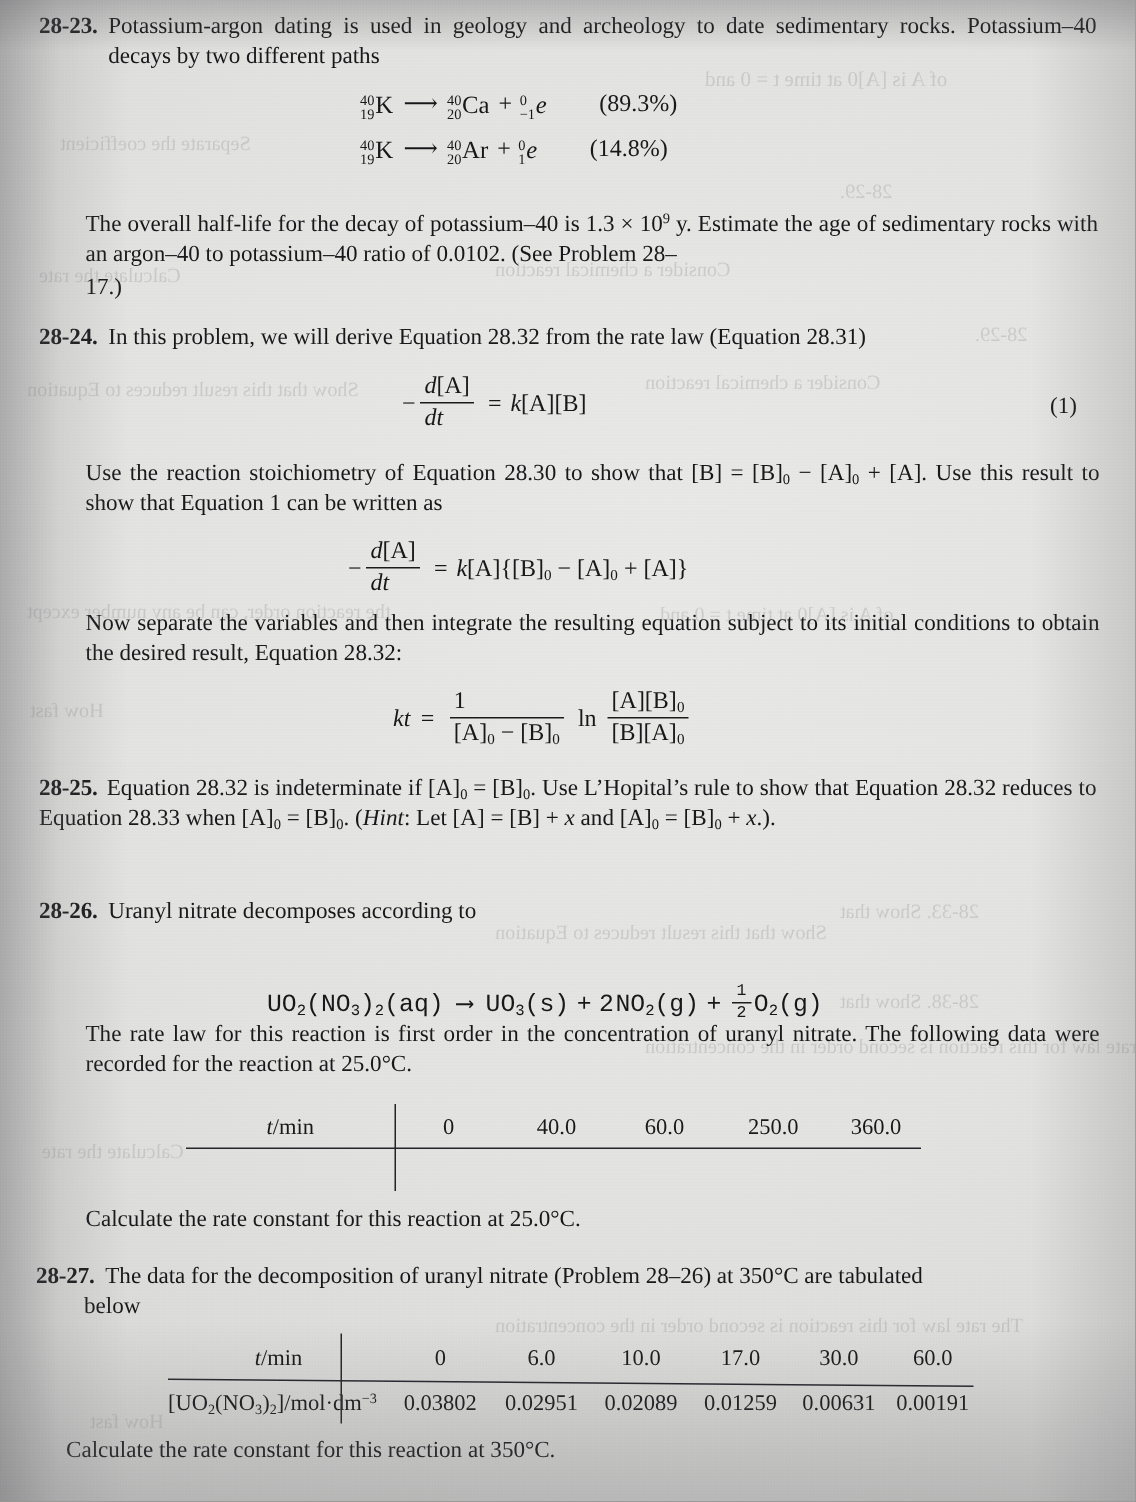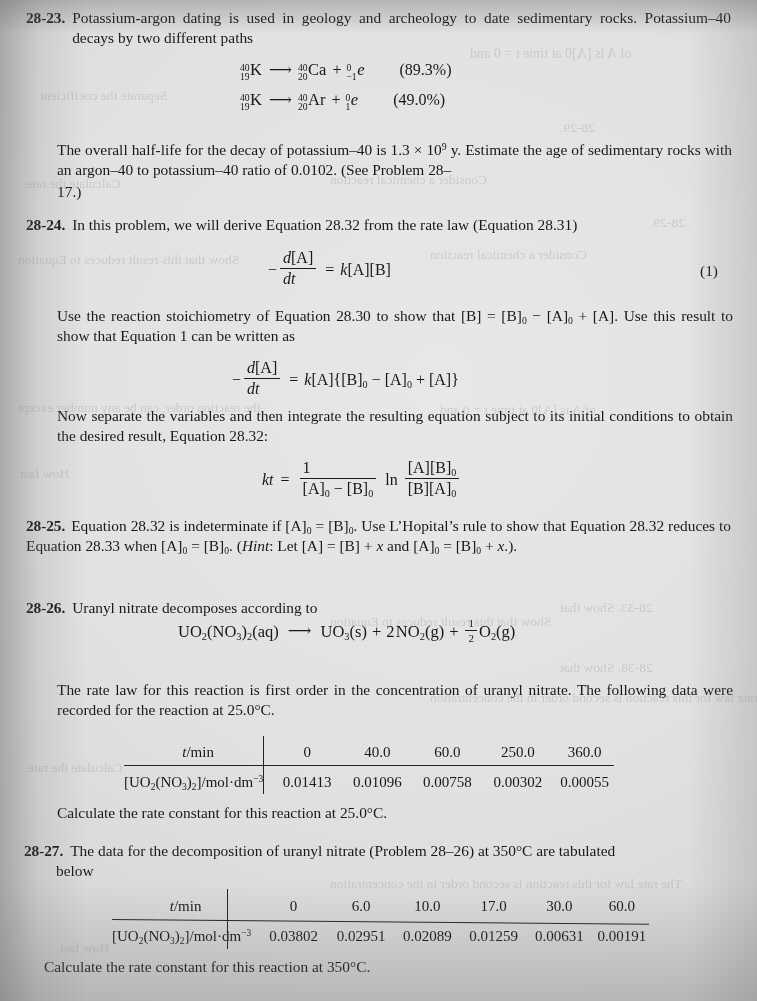--- a/index.html
+++ b/index.html
@@ -173,21 +173,21 @@
               <span>20</span>
             </span><span class="sym">Ar</span>
         </span>
         <span style="padding:0 5px;">+</span>
         <span class="nuc">
           <span class="pre">
               <span>0</span>
               <span>1</span>
             </span><span class="sym it">e</span>
         </span>
-        <span style="margin-left:34px;">(49.0%)</span>
+        <span style="margin-left:34px;">(14.8%)</span>
       </span>
     </div>
 
     <div class="blk para" style="left:57px; top:140px; width:675px;">
       <span>The overall half-life for the decay of potassium–40 is 1.3 × 10</span><sup>9</sup><span> y. Estimate the age of sedimentary rocks with an argon–40 to potassium–40 ratio of 0.0102. (See Problem 28–</span>
     </div>
     <div class="blk para" style="left:57px; top:182px;">17.)</div>
 
     <div class="blk" style="left:26px; top:215px; width:705px;">
       <div class="para" style="display:flex;">
@@ -254,21 +254,21 @@
       </div>
     </div>
 
     <div class="blk" style="left:26px; top:598px; width:705px;">
       <div class="para" style="display:flex;">
         <span class="num" style="margin-right:7px; white-space:nowrap;">28-26.</span>
         <span>Uranyl nitrate decomposes according to</span>
       </div>
     </div>
 
-    <div class="eq" style="left:178px; top:618px; font-size:16.5px;">
+    <div class="eq" style="left:178px; top:656px; font-size:16.5px;font-family:Liberation Mono, monospace;">
       <span class="disp">
         <span>UO<sub>2</sub>(NO<sub>3</sub>)<sub>2</sub>(aq)</span>
         <span class="arrow" style="padding:0 9px;">⟶</span>
         <span>UO<sub>3</sub>(s)</span>
         <span style="padding:0 5px;">+</span>
         <span>2 NO<sub>2</sub>(g)</span>
         <span style="padding:0 5px;">+</span>
         <span class="frac sm">
           <span class="nu">1</span>
           <span class="bar"></span>
@@ -287,30 +287,20 @@
         <tbody>
             <tr>
           <td class="rowlabel" style="width:139px; height:25px; text-align:center; padding-right:0 !important;">
             <span class="it">t</span>/min
           </td>
           <td style="width:72px; text-align:center;"><span>0</span></td>
           <td style="width:72px; text-align:center;"><span>40.0</span></td>
           <td style="width:72px; text-align:center;"><span>60.0</span></td>
           <td style="width:73px; text-align:center;"><span>250.0</span></td>
           <td style="width:64px; text-align:center;"><span>360.0</span></td>
-        </tr>
-        <tr>
-          <td class="rowlabel" style="height:34px; vertical-align:middle;">
-            [UO<sub>2</sub>(NO<sub>3</sub>)<sub>2</sub>]/mol·dm<sup>−3</sup>
-          </td>
-          <td style="text-align:center; vertical-align:middle;"><span>0.01413</span></td>
-          <td style="text-align:center; vertical-align:middle;"><span>0.01096</span></td>
-          <td style="text-align:center; vertical-align:middle;"><span>0.00758</span></td>
-          <td style="text-align:center; vertical-align:middle;"><span>0.00302</span></td>
-          <td style="text-align:center; vertical-align:middle;"><span>0.00055</span></td>
         </tr>
       </tbody>
         </table>
     </div>
 
     <div class="blk para" style="left:57px; top:803px; width:676px;">Calculate the rate constant for this reaction at 25.0°C.</div>
 
     <div class="blk" style="left:24px; top:841px; width:712px;">
       <div class="para" style="display:flex;">
         <span class="num" style="margin-right:7px; white-space:nowrap;">28-27.</span>

